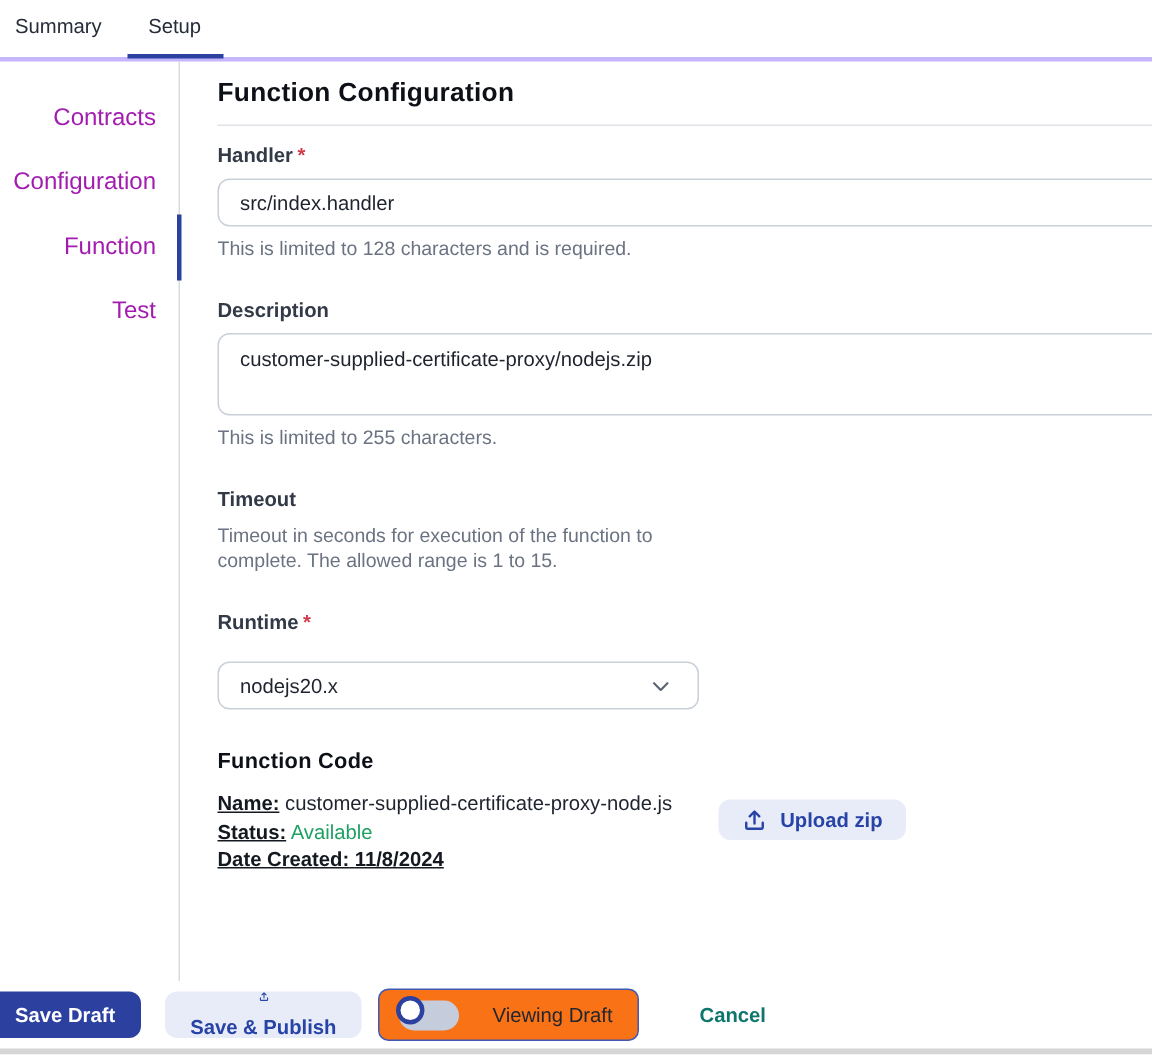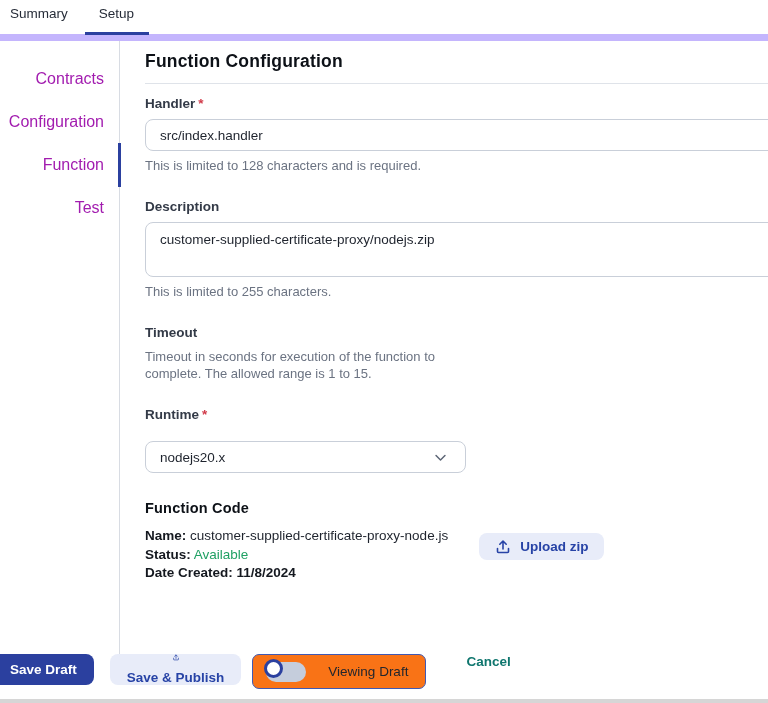--- a/index.html
+++ b/index.html
@@ -1,20 +1,20 @@
 <!DOCTYPE html>
 <html><head>
 <meta charset="utf-8">
 <style>
   * { margin: 0; padding: 0; box-sizing: border-box; }
   html, body { width: 768px; height: 703px; overflow: hidden; background: #fff;
     font-family: "Liberation Sans", "DejaVu Sans", sans-serif; color: #1e232d; }
 
   
-  .tabbar { height: 41px; border-bottom: 7px solid #c4b5fd; display: flex; align-items: flex-end; padding-left: 2px; }
+  .tabbar { height: 41px; border-bottom: 3px solid #c4b5fd; display: flex; align-items: flex-end; padding-left: 2px; }
   .tab { font-size: 13.5px; color: #262c38; padding: 10px 8px 13px 8px; cursor: pointer; position: relative; }
   .tab.active { padding-left: 14px; padding-right: 15px; margin-left: 9px; }
   .tab.active::after { content: ""; position: absolute; left: 0; right: 0; bottom: -1px; height: 3px; background: #2b409f; }
 
   
   .content-row { display: flex; height: 613px; }
   .sidebar { width: 120px; border-right: 1px solid #d8dce3; padding-top: 16px; flex-shrink: 0; }
   .side-item { height: 43px; line-height: 43px; text-align: right; padding-right: 15px;
     font-size: 16px; color: #a21caf; cursor: pointer; position: relative; }
   .side-item.active::after { content: ""; position: absolute; right: -2px; top: 0; bottom: -1px; width: 3px; background: #2b409f; }
@@ -36,29 +36,29 @@
   .help { font-size: 13px; color: #6b7382; margin-top: 6px; line-height: 17px; }
   .help.wrap { width: 345px; }
   .gap-lg { margin-top: 25px; }
 
   .select { height: 32px; display: flex; align-items: center; justify-content: space-between; cursor: pointer; margin-top: 19px; }
   .chevron { width: 13px; height: 13px; margin-right: 4px; }
 
   .fc-title { font-size: 14.5px; font-weight: bold; color: #0d1117; margin-top: 27px; letter-spacing: 0.2px; }
   .fc-row { display: flex; align-items: flex-start; margin-top: 11px; }
   .fc-lines { font-size: 13.5px; line-height: 18.5px; }
-  .fc-lines b { color: #14181f; }
+  .fc-lines b { color: #14181f; text-decoration: underline; }
   .status-ok { color: #20a164; }
   .upload-btn { margin-left: 31px; margin-top: 6px; height: 27px; padding: 0 16px; border: none; border-radius: 8px;
     background: #e8ecf9; color: #2743a6; font-size: 13.5px; font-weight: bold; display: inline-flex;
     align-items: center; gap: 9px; cursor: pointer; font-family: inherit; }
   .upload-icon { width: 16px; height: 16px; }
 
   
-  .footer { height: 49px; display: flex; align-items: flex-start; border-bottom: 4px solid #d6d6d6; background: #fff; }
+  .footer { height: 49px; display: flex; align-items: center; border-bottom: 4px solid #d6d6d6; background: #fff; }
   .btn { height: 31px; border: none; border-radius: 8px; font-size: 13.5px; font-weight: bold;
     padding: 0 17px; cursor: pointer; display: inline-flex; align-items: center; gap: 9px; font-family: inherit; }
   .btn-primary { background: #2b409f; color: #fff; margin-left: -7px; }
   .btn-light { background: #e8ecf9; color: #2743a6; margin-left: 16px; flex-direction: column; }
   .toggle-box { margin-left: 11px; height: 35px; border: 1.5px solid #4059b3; border-radius: 7px;
     display: inline-flex; align-items: center; padding: 0 17px 0 13px; background: #f97316; cursor: pointer; }
   .toggle-track { width: 40px; height: 20px; border-radius: 10px; background: #c5cddc; position: relative; }
   .toggle-knob { position: absolute; left: -2px; top: -3px; width: 19px; height: 19px; border-radius: 50%;
     background: #fff; border: 3.5px solid #2b409f; }
   .toggle-label { font-size: 13.5px; color: #23262e; margin-left: 22px; }

